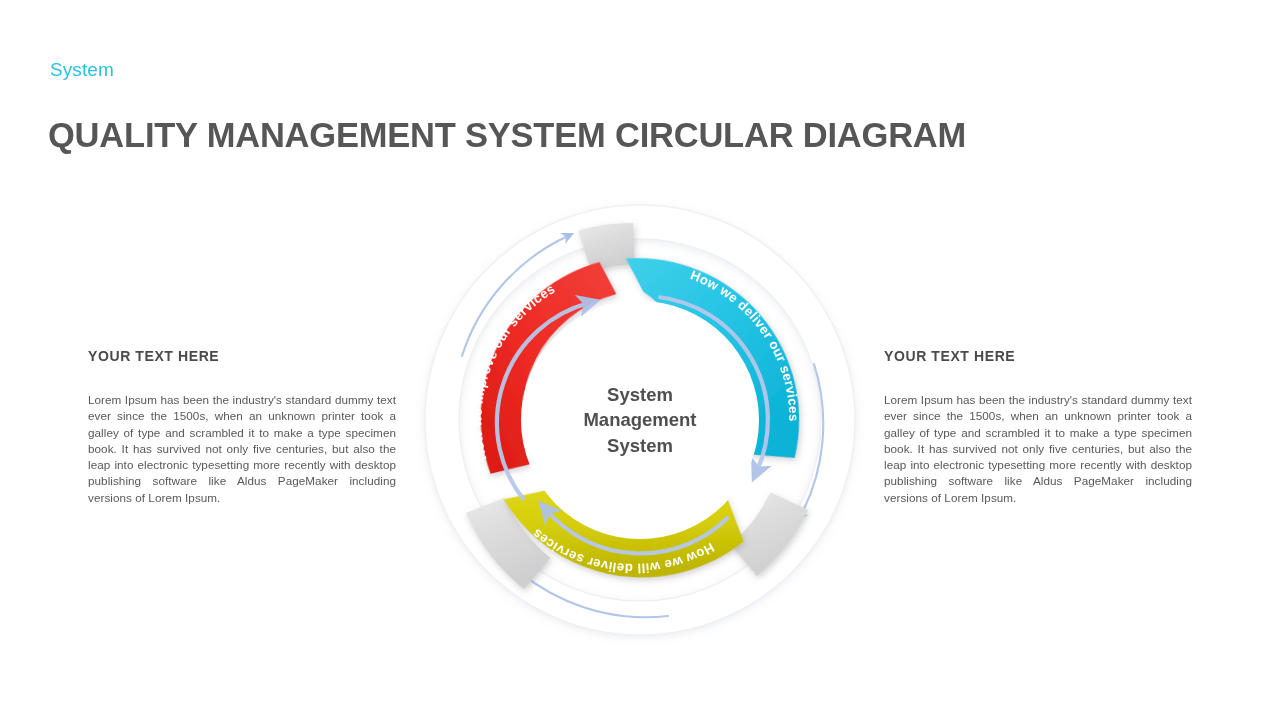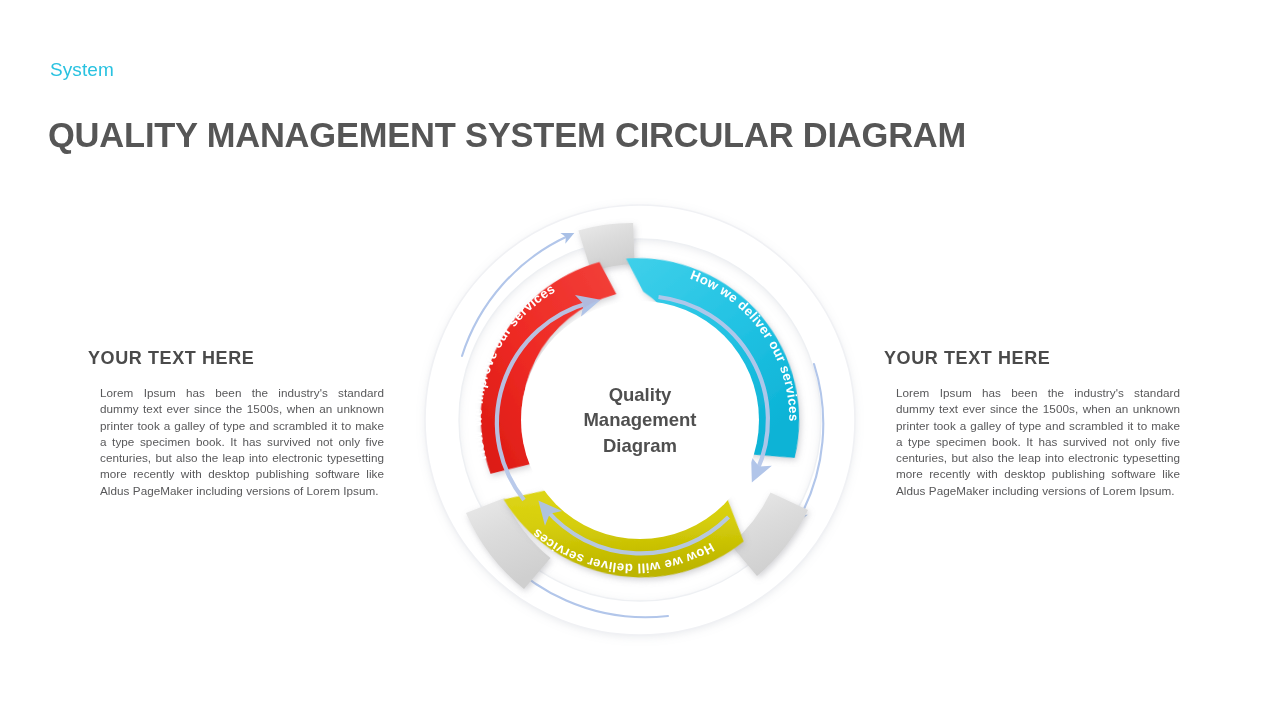--- a/index.html
+++ b/index.html
@@ -43,33 +43,33 @@
   
   .side-block {
     position: absolute;
     width: 308px;
     top: 348px;
   }
   #side-left  { left: 88px; }
   #side-right { left: 884px; }
 
   .side-heading {
-    font-size: 18px;
+    font-size: 14px;
     font-weight: bold;
     color: #4a4a4a;
     letter-spacing: 0.6px;
-    margin: 0 0 16px 0;
+    margin: 0 0 28px 0;
     white-space: nowrap;
   }
   .side-body {
     font-size: 11.7px;
     line-height: 16.3px;
     color: #58585a;
     text-align: justify;
-    margin: 12px;
+    margin: 0;
     letter-spacing: 0.05px;
   }
 
   
   #diagram {
     position: absolute;
     left: 400px;
     top: 180px;
     width: 480px;
     height: 480px;
@@ -211,15 +211,15 @@
     </text>
     <text class="arc-label">
       <textPath href="#tp-yellow" startOffset="17%">How we will  deliver services</textPath>
     </text>
     <text class="arc-label">
       <textPath href="#tp-red" startOffset="13%">How we improve our services</textPath>
     </text>
   </svg>
 
   <div id="center-text">
-    <span>Quality Management Diagram</span>
+    <span>System Management System</span>
   </div>
 </div>
 
 </body></html>

